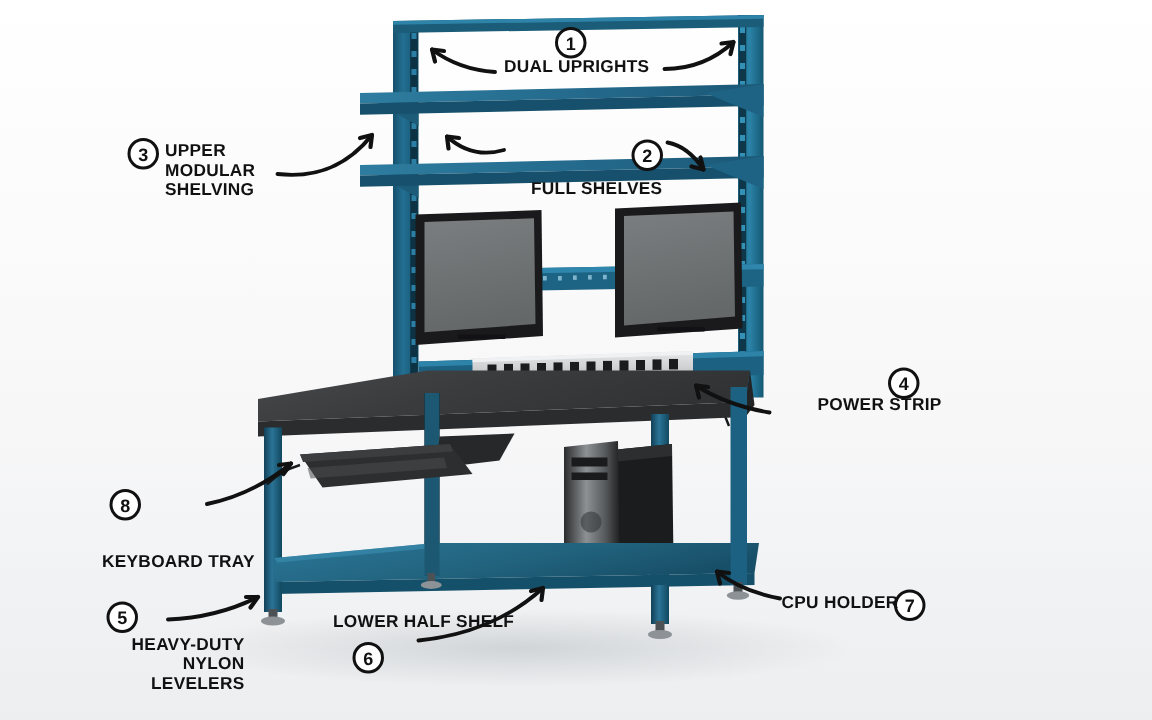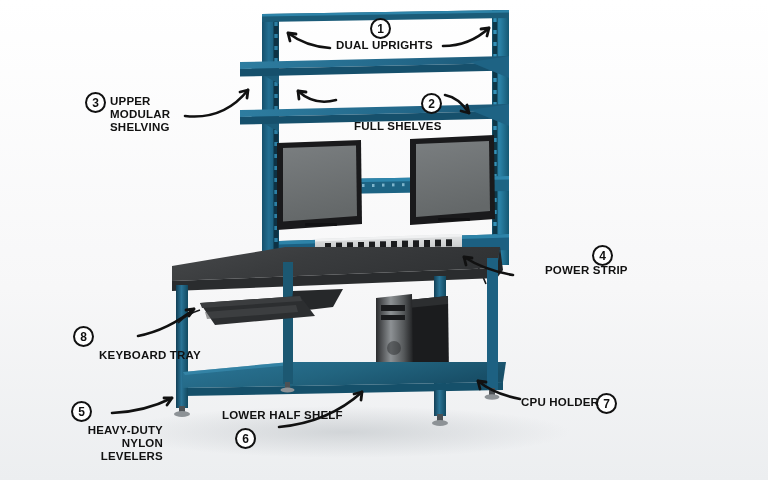--- a/index.html
+++ b/index.html
@@ -347,15 +347,15 @@
 
   <div class="cal-label" style="left:336px;top:39px;">DUAL UPRIGHTS</div>
   <div class="cal-label" style="left:354px;top:87px;margin-top:33px;">FULL SHELVES</div>
   <div class="cal-label" style="left:110px;top:95px;text-align:left;width:100px;">UPPER MODULAR
 SHELVING</div>
   <div class="cal-label" style="left:533px;top:264px;margin-left:12px;">POWER STRIP</div>
   <div class="cal-label" style="left:63px;top:424px;text-align:right;width:100px;">HEAVY-DUTY
 NYLON LEVELERS</div>
   <div class="cal-label" style="left:222px;top:409px;">LOWER HALF SHELF</div>
   <div class="cal-label" style="left:521px;top:396px;">CPU HOLDER</div>
-  <div class="cal-label" style="left:68px;top:349px;margin-left:31px;">KEYBOARD TRAY</div>
+  <div class="cal-label" style="left:68px;top:369px;">KEYBOARD TRAY</div>
 
 </div>
 
 </body></html>

